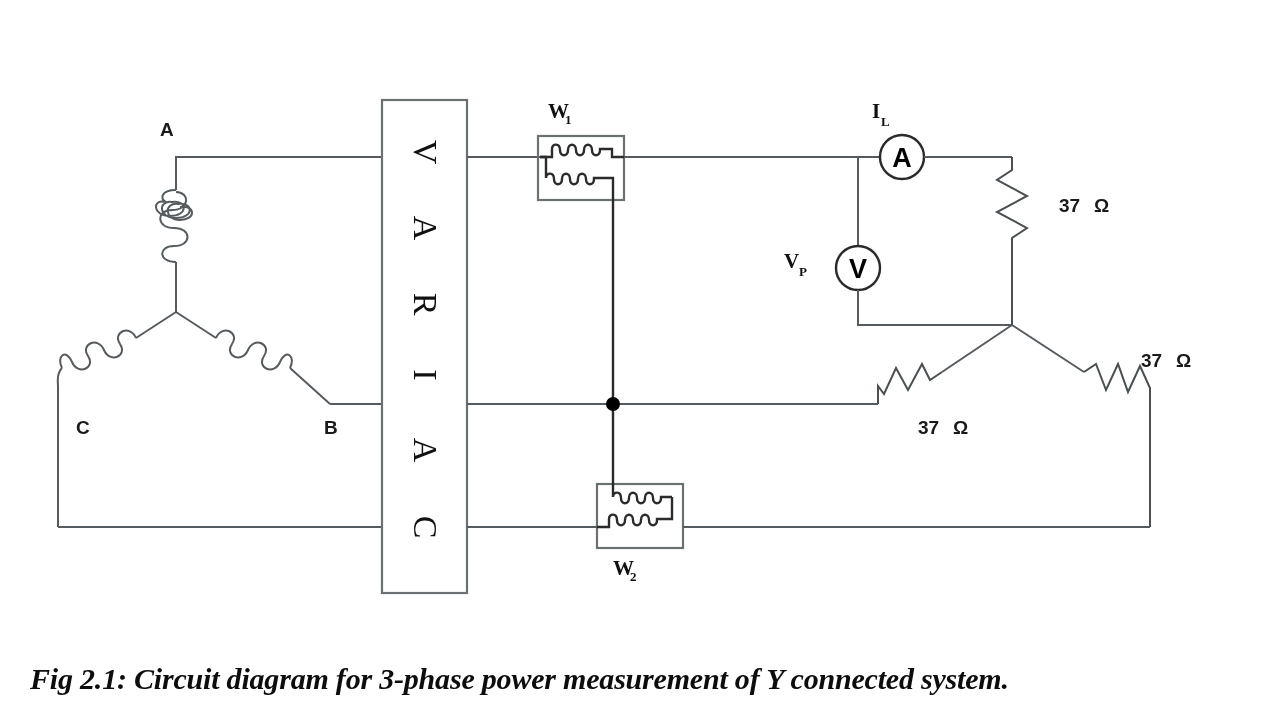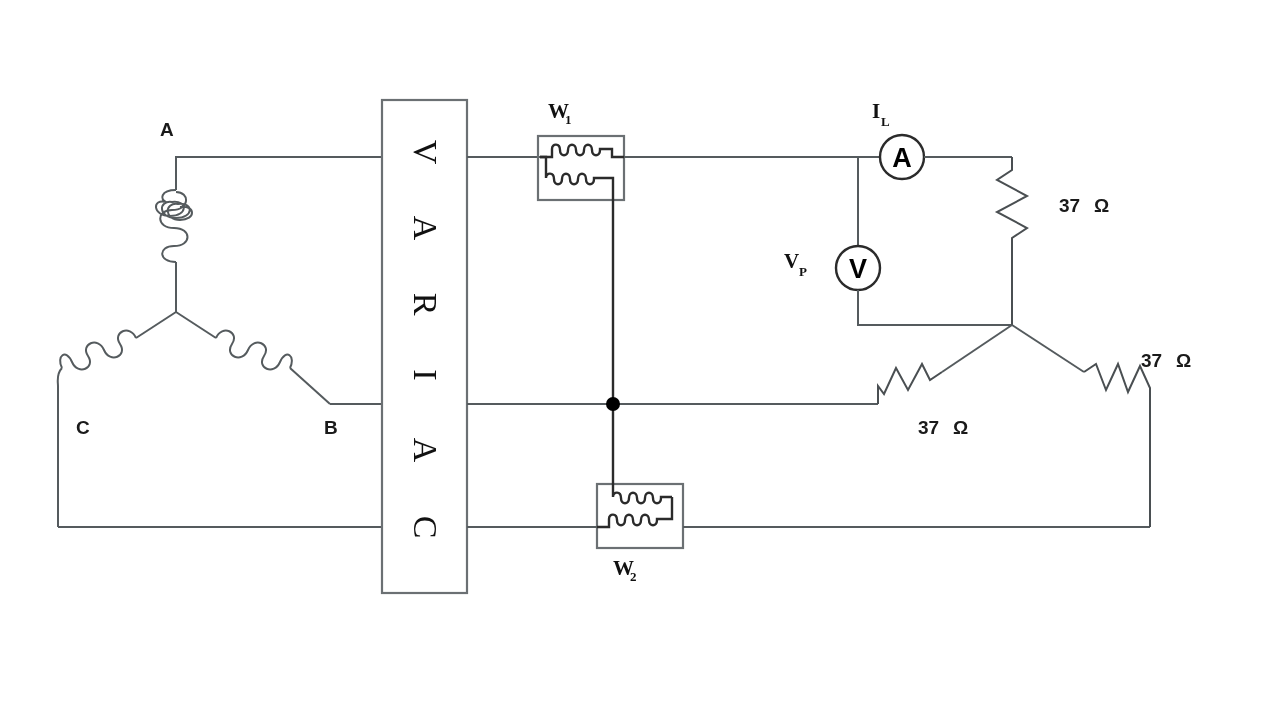--- a/index.html
+++ b/index.html
@@ -287,14 +287,15 @@
       <g>
         <path class="res-path" d="M 1084 372 L 1096 364 L 1106 390 L 1118 364
                  L 1128 392 L 1140 366 L 1150 388 L 1150 527"></path>
       </g>
       <text class="ohm-lbl" x="1141" y="367">37</text>
       <text class="ohm-lbl" x="1176" y="367">Ω</text>
     </g>
 
   </svg>
 
+  <div id="caption">Fig 2.1: Circuit diagram for 3-phase power measurement of Y connected system.</div>
 
 </div>
 
 </body></html>

